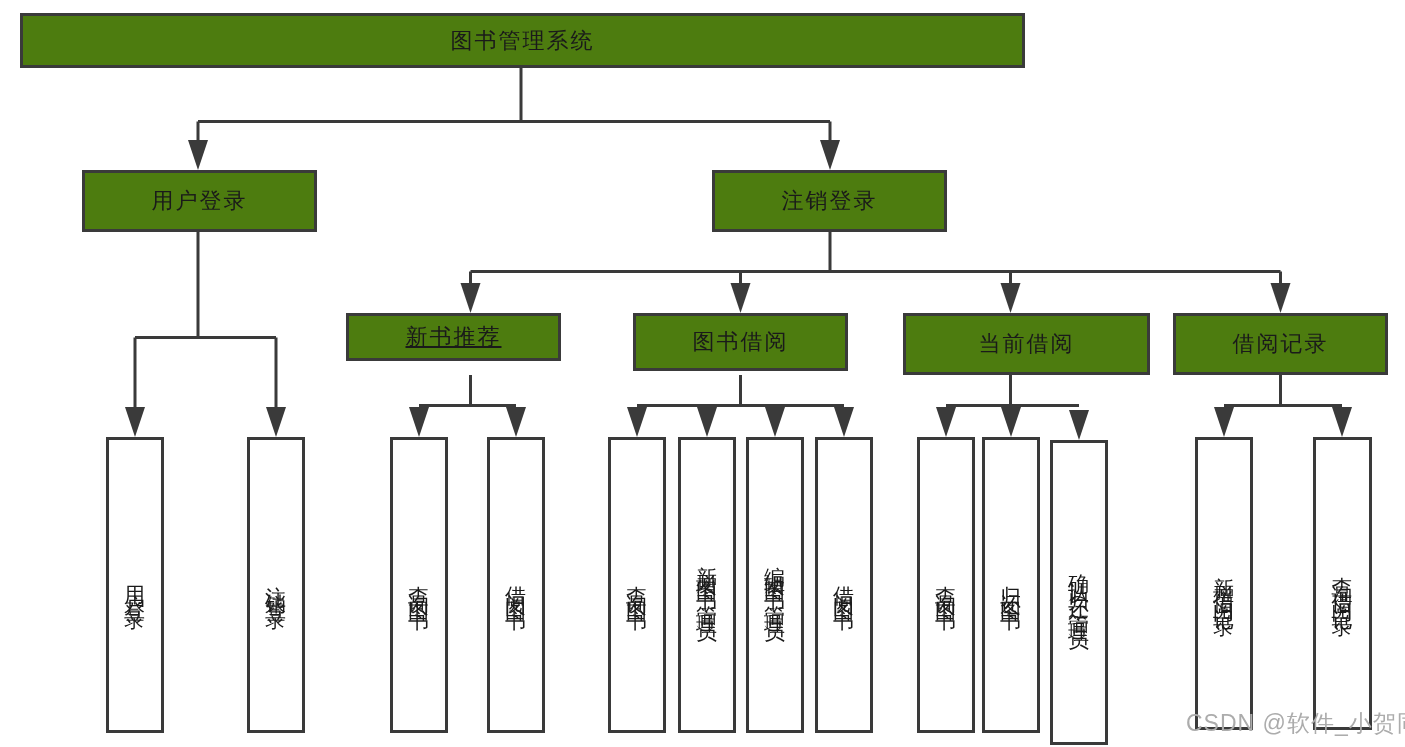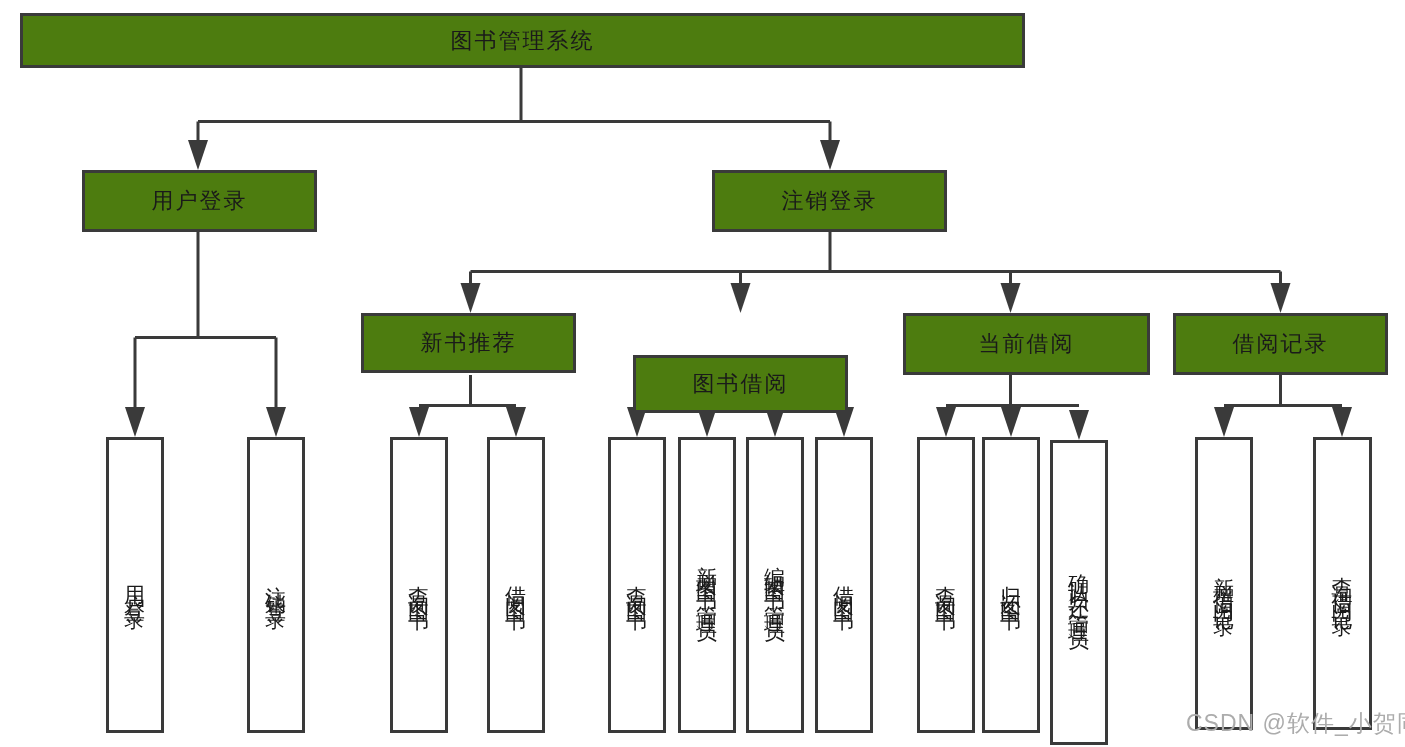--- a/index.html
+++ b/index.html
@@ -72,22 +72,22 @@
       <polygon points="1214,407 1234,407 1224,437"></polygon>
       <polygon points="1332,407 1352,407 1342,437"></polygon>
     </g>
   </svg>
 
   <div class="hbox" style="left:20px; top:13px; width:1005px; height:55px;">图书管理系统</div>
 
   <div class="hbox" style="left:82px; top:170px; width:235px; height:62px;">用户登录</div>
   <div class="hbox" style="left:712px; top:170px; width:235px; height:62px;">注销登录</div>
 
-  <div class="hbox" style="left:361px; top:313px; width:215px; height:60px;">新书推荐</div>
-  <div class="hbox" style="left:633px; top:313px; width:215px; height:58px;margin-top:42px;">图书借阅</div>
+  <div class="hbox" style="left:346px; top:313px; width:215px; height:48px;text-decoration:underline;">新书推荐</div>
+  <div class="hbox" style="left:633px; top:313px; width:215px; height:58px;">图书借阅</div>
   <div class="hbox" style="left:903px; top:313px; width:247px; height:62px;">当前借阅</div>
   <div class="hbox" style="left:1173px; top:313px; width:215px; height:62px;">借阅记录</div>
 
   <div class="vbox" style="left:106px; top:437px; width:58px; height:296px;">
     <span>用户登录</span>
   </div>
   <div class="vbox" style="left:247px; top:437px; width:58px; height:296px;">
     <span>注销登录</span>
   </div>
 

